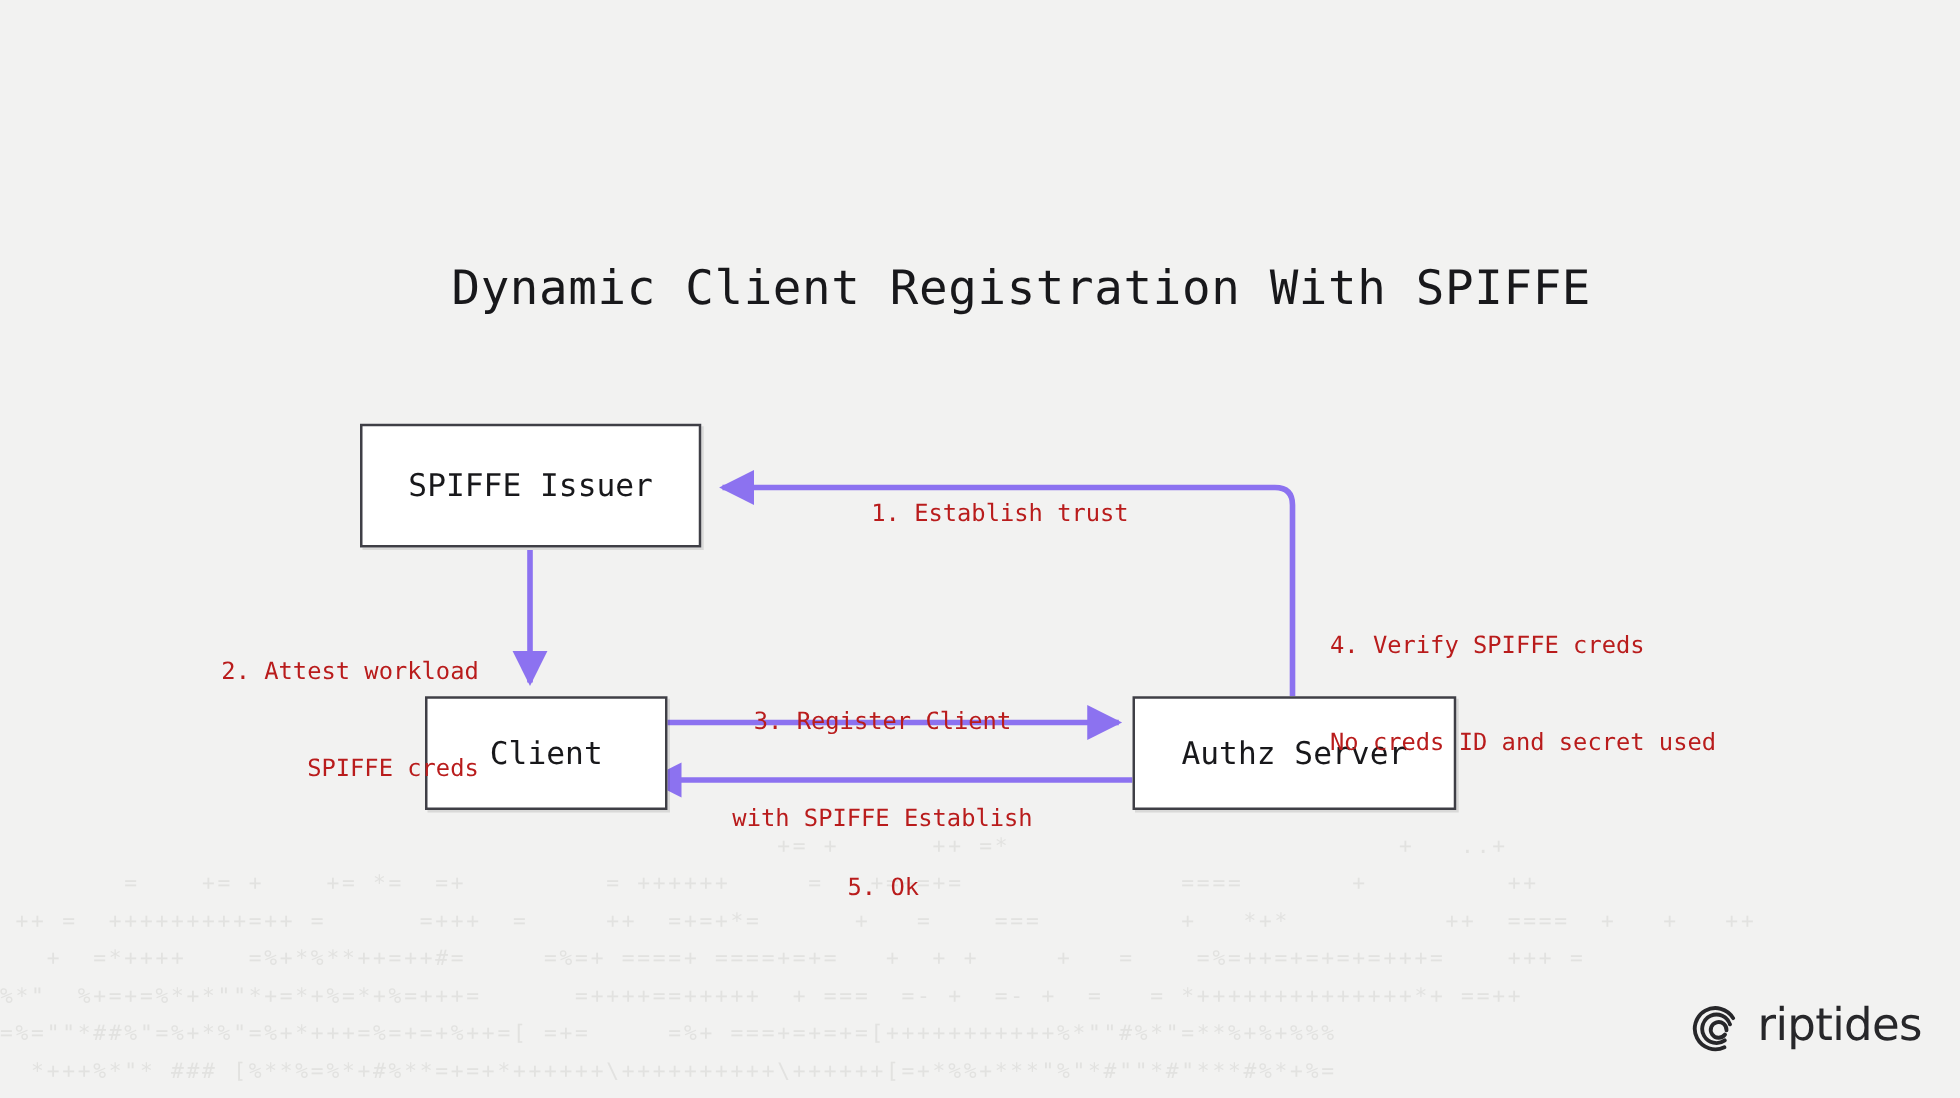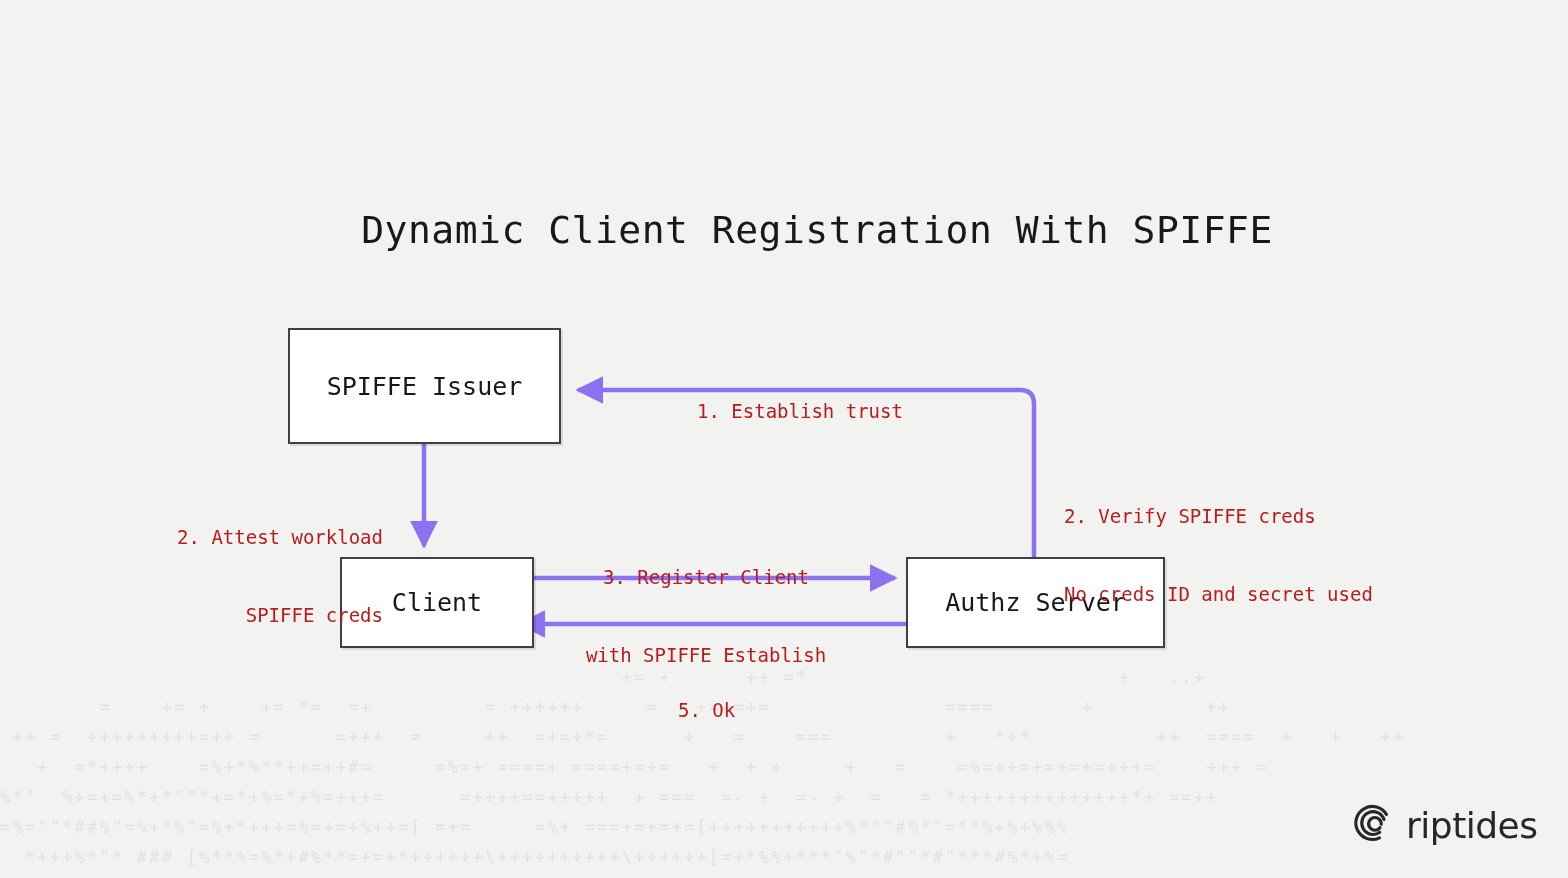--- a/index.html
+++ b/index.html
@@ -41,21 +41,21 @@
     display: flex;
     align-items: center;
     justify-content: center;
     font-family: "DejaVu Sans Mono", "Liberation Mono", monospace;
     font-size: 25px;
     color: #18181b;
     letter-spacing: 0px;
     z-index: 5;
     box-shadow: 2px 2px 0 rgba(0,0,0,0.10);
   }
-  #node-spiffe-issuer { left: 288px; top: 328px; width: 273px; height: 116px; }
+  #node-spiffe-issuer { left: 288px; top: 339px; width: 273px; height: 99px; }
   #node-client        { left: 340px; top: 557px; width: 194px; height: 91px; }
   #node-authz-server  { left: 906px; top: 557px; width: 259px; height: 91px; }
 
   
   #connectors {
     position: absolute;
     left: 0; top: 0;
     width: 1568px; height: 878px;
     z-index: 3;
   }
@@ -93,21 +93,21 @@
     user-select: none;
     z-index: 1;
   }
 
   
   #brand {
     position: absolute;
     left: 1348px;
     top: 800px;
     display: flex;
-    align-items: center;
+    align-items: flex-start;
     gap: 12px;
     z-index: 8;
   }
   #brand-name {
     font-family: "DejaVu Sans", "Liberation Sans", sans-serif;
     font-size: 36px;
     font-weight: 400;
     letter-spacing: -0.5px;
     color: #27272a;
   }
@@ -161,21 +161,21 @@
     <div>2. Attest workload</div>
     <div>SPIFFE creds</div>
   </div>
 
   <div class="edge-label" id="label-3">
     <div>3. Register Client</div>
     <div>with SPIFFE Establish</div>
   </div>
 
   <div class="edge-label" id="label-4">
-    <div>2. Verify SPIFFE creds</div>
+    <div>4. Verify SPIFFE creds</div>
     <div>No creds ID and secret used</div>
   </div>
 
   <div class="edge-label" id="label-5">
     <div>5. Ok</div>
   </div>
 
   <div id="brand">
     <span>
       <svg width="46" height="46" viewBox="0 0 46 46" xmlns="http://www.w3.org/2000/svg">

